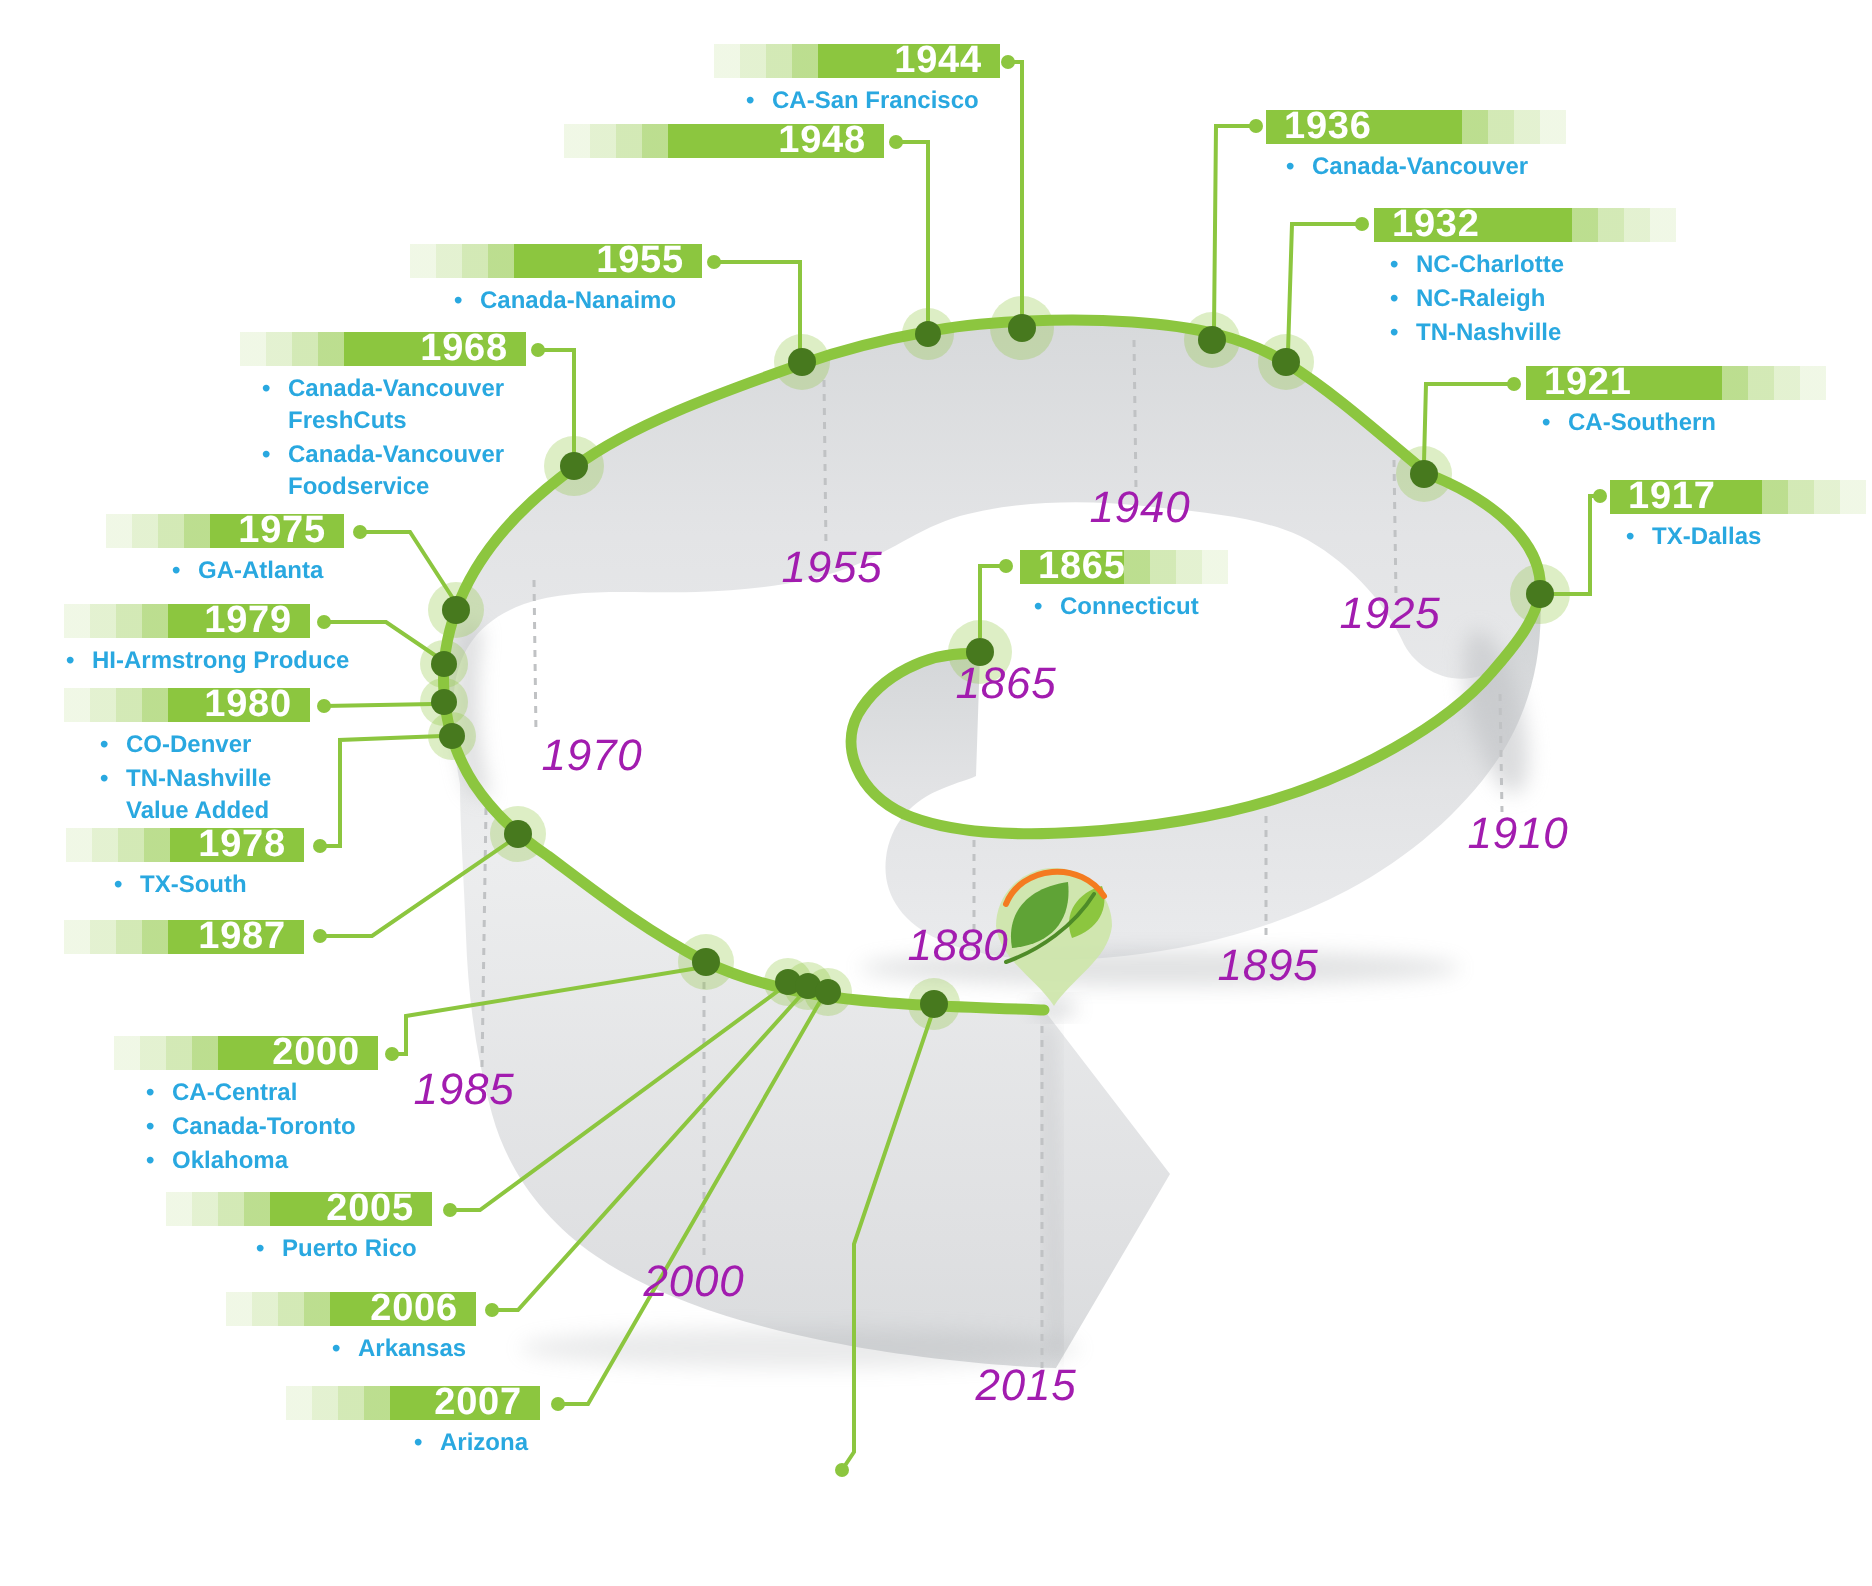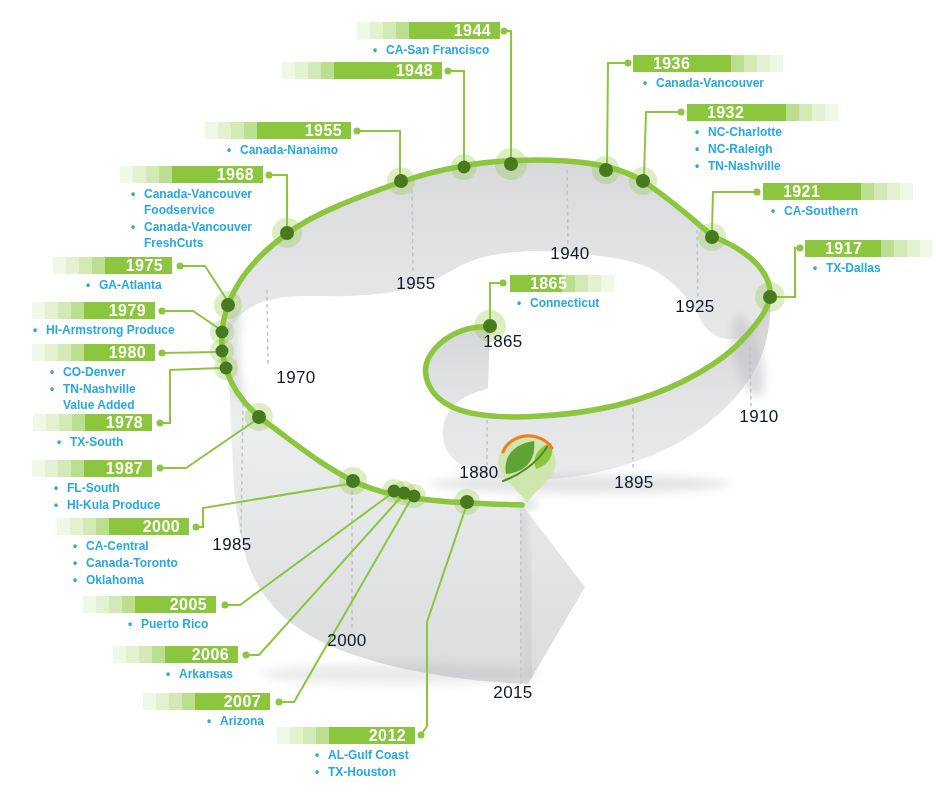--- a/index.html
+++ b/index.html
@@ -1,29 +1,29 @@
 <!DOCTYPE html>
 <html><head>
 <meta charset="utf-8">
 <style>
   html,body{margin:0;padding:0;background:#fff;}
   .stage{position:relative;width:936px;height:793px;background:#fff;overflow:hidden;
          font-family:"Liberation Sans",sans-serif;}
   .stage svg.spiral{position:absolute;left:0;top:0;z-index:0;}
   .decade{position:absolute;z-index:1;transform:translate(-50%,-50%);
-          font-size:17px;color:#0f172a;letter-spacing:.4px;white-space:nowrap;}
+          font-size:22px;color:#a21caf;letter-spacing:.4px;white-space:nowrap;font-style:italic;}
   .callout{position:absolute;z-index:2;box-sizing:border-box;}
   .callout .bar{display:block;box-sizing:border-box;height:17px;line-height:17px;
-                font-size:16px;font-weight:bold;color:#fff;letter-spacing:.4px;}
+                font-size:19px;font-weight:bold;color:#fff;letter-spacing:.4px;}
   .callout.left .bar{text-align:right;padding-right:9px;
     background:linear-gradient(to right,
       rgba(140,198,63,.13) 0 13px, rgba(140,198,63,.24) 13px 26px,
       rgba(140,198,63,.38) 26px 39px, rgba(140,198,63,.58) 39px 52px,
       #8cc63f 52px);}
-  .callout.right .bar{text-align:left;padding-left:20px;
+  .callout.right .bar{text-align:left;padding-left:9px;
     background:linear-gradient(to left,
       rgba(140,198,63,.13) 0 13px, rgba(140,198,63,.24) 13px 26px,
       rgba(140,198,63,.38) 26px 39px, rgba(140,198,63,.58) 39px 52px,
       #8cc63f 52px);}
   ul.locations{list-style:none;margin:3px 0 0 0;padding:0;font-size:12px;font-weight:bold;
                color:#29a8e0;line-height:16px;white-space:nowrap;}
   ul.locations li{position:relative;padding-left:13px;margin-bottom:1px;}
   ul.locations li::before{content:"\2022";position:absolute;left:0;}
   ul.locations.wrap{white-space:normal;}
 </style>
@@ -235,22 +235,22 @@
   <div class="callout left" style="left:205px;top:122px;width:146px">
     <span class="bar">1955</span>
     <ul class="locations" style="margin-left:22px">
       <li>Canada-Nanaimo</li>
     </ul>
   </div>
 
   <div class="callout left" style="left:120px;top:166px;width:143px">
     <span class="bar">1968</span>
     <ul class="locations wrap" style="margin-left:11px;width:152px">
+      <li>Canada-Vancouver FreshCuts</li>
       <li>Canada-Vancouver Foodservice</li>
-      <li>Canada-Vancouver FreshCuts</li>
     </ul>
   </div>
 
   <div class="callout left" style="left:53px;top:257px;width:119px">
     <span class="bar">1975</span>
     <ul class="locations" style="margin-left:33px">
       <li>GA-Atlanta</li>
     </ul>
   </div>
 
@@ -271,24 +271,20 @@
 
   <div class="callout left" style="left:33px;top:414px;width:119px">
     <span class="bar">1978</span>
     <ul class="locations" style="margin-left:24px">
       <li>TX-South</li>
     </ul>
   </div>
 
   <div class="callout left" style="left:32px;top:460px;width:120px">
     <span class="bar">1987</span>
-    <ul class="locations" style="margin-left:22px">
-      <li>FL-South</li>
-      <li>HI-Kula Produce</li>
-    </ul>
   </div>
 
   <div class="callout left" style="left:57px;top:518px;width:132px">
     <span class="bar">2000</span>
     <ul class="locations" style="margin-left:16px">
       <li>CA-Central</li>
       <li>Canada-Toronto</li>
       <li>Oklahoma</li>
     </ul>
   </div>
@@ -307,27 +303,20 @@
     </ul>
   </div>
 
   <div class="callout left" style="left:143px;top:693px;width:127px">
     <span class="bar">2007</span>
     <ul class="locations" style="margin-left:64px">
       <li>Arizona</li>
     </ul>
   </div>
 
-  <div class="callout left" style="left:277px;top:727px;width:138px">
-    <span class="bar">2012</span>
-    <ul class="locations" style="margin-left:38px">
-      <li>AL-Gulf Coast</li>
-      <li>TX-Houston</li>
-    </ul>
-  </div>
 
   <div class="callout right" style="left:633px;top:55px;width:150px">
     <span class="bar">1936</span>
     <ul class="locations" style="margin-left:10px">
       <li>Canada-Vancouver</li>
     </ul>
   </div>
 
   <div class="callout right" style="left:687px;top:104px;width:151px">
     <span class="bar">1932</span>

